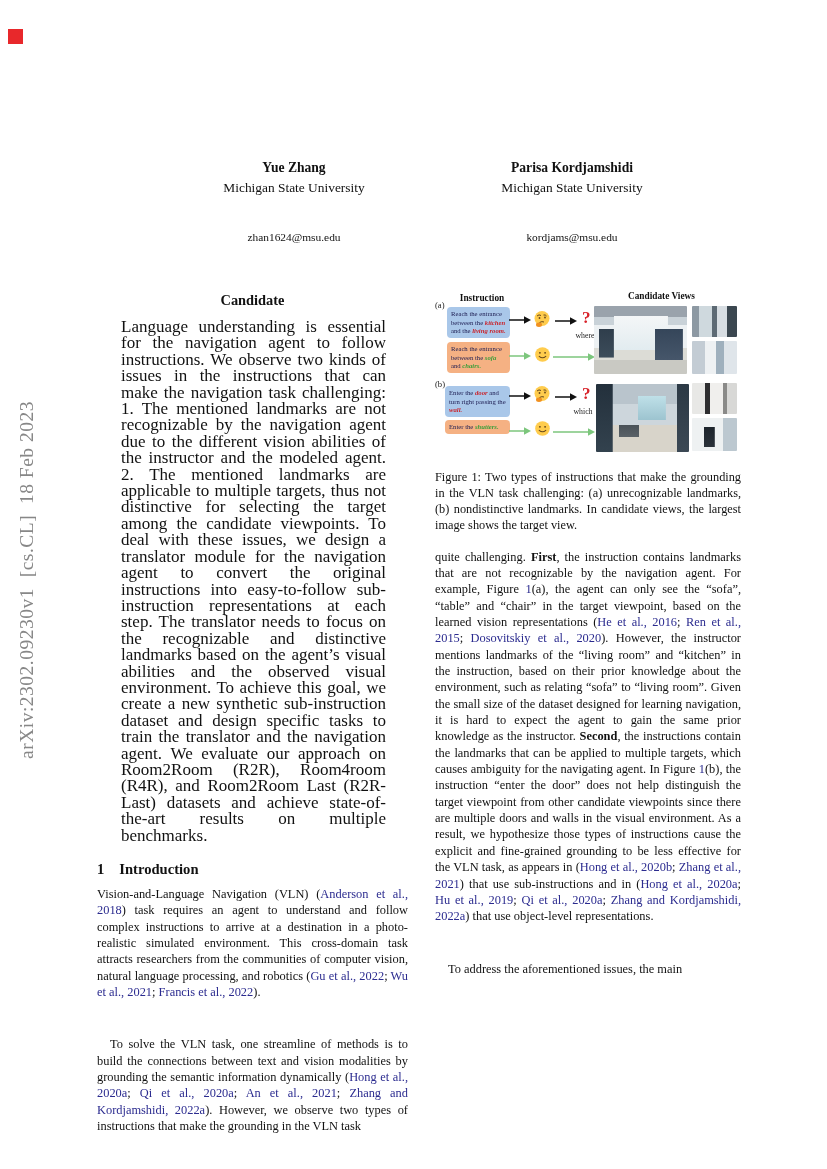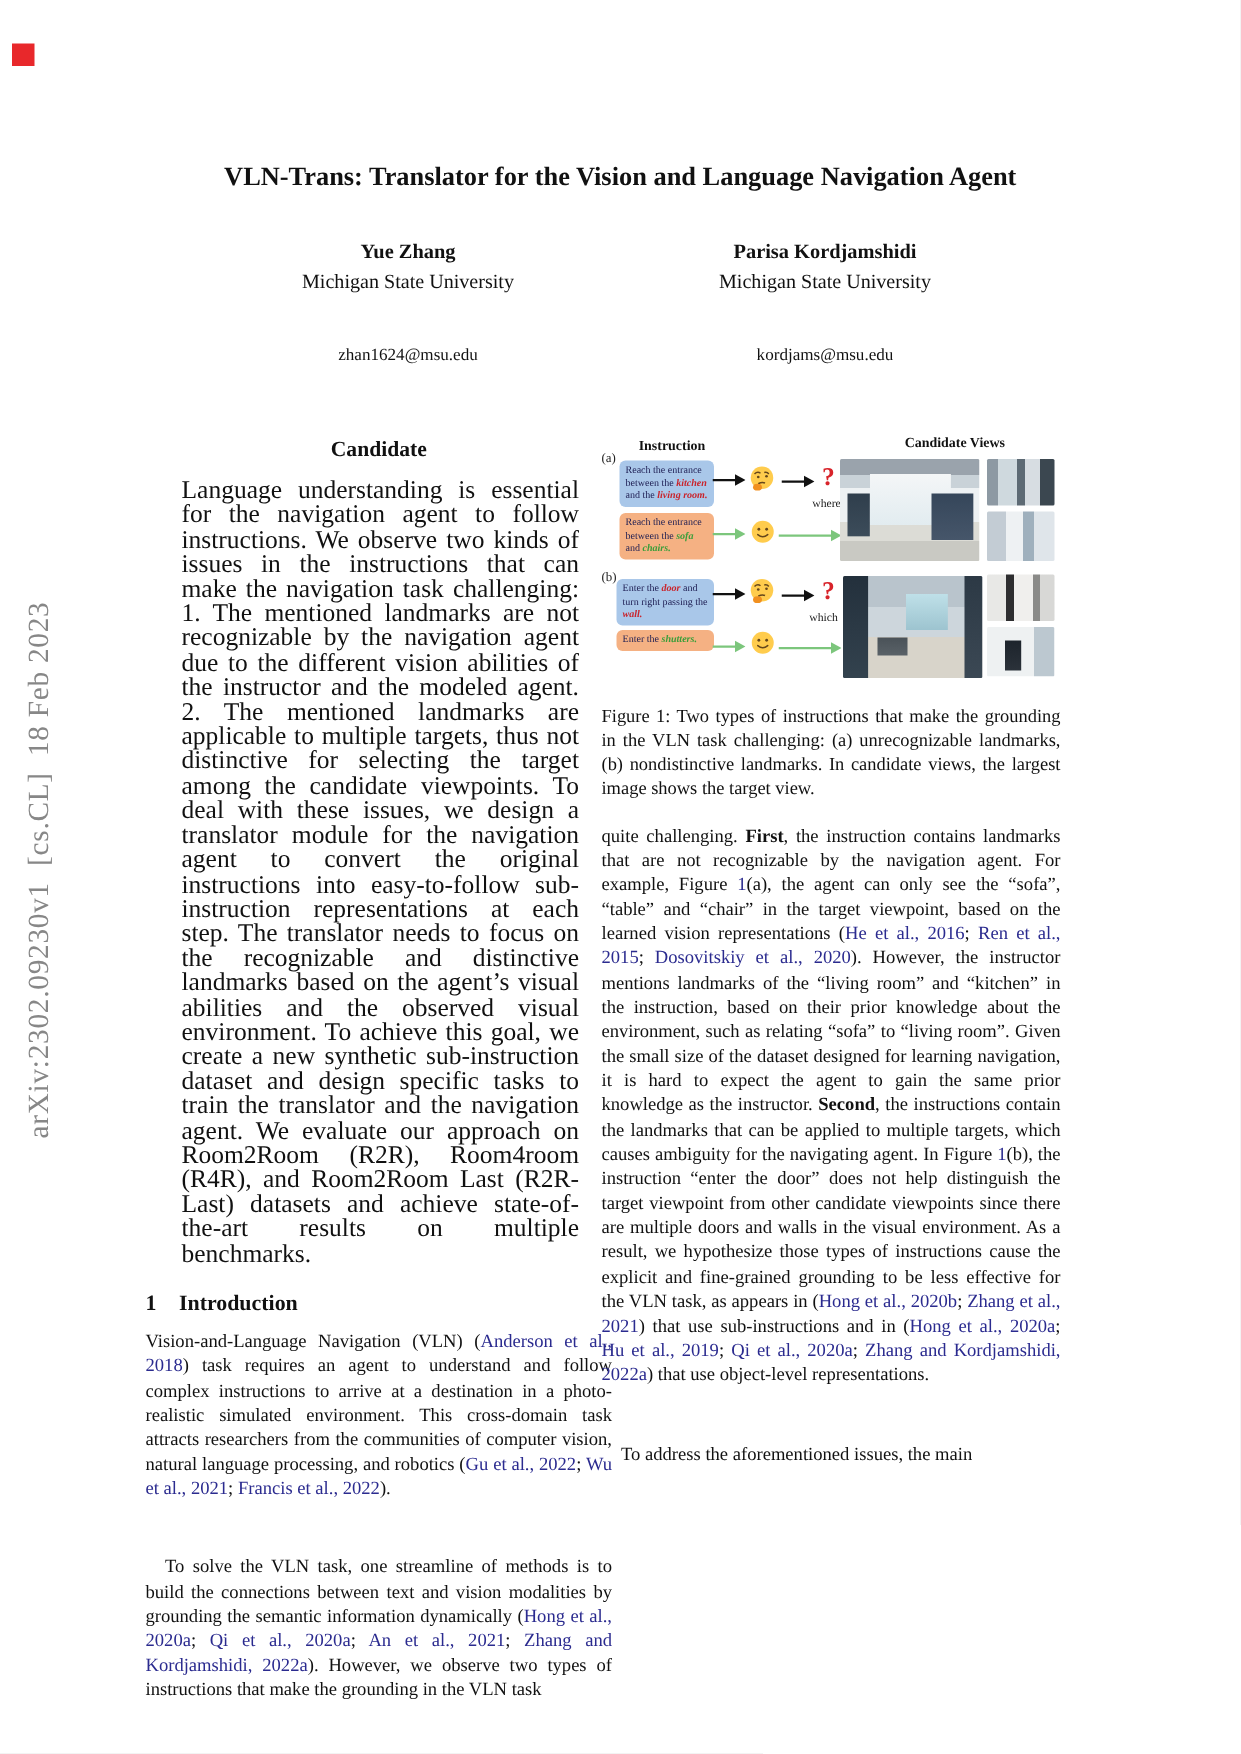--- a/index.html
+++ b/index.html
@@ -8,49 +8,49 @@
 
   .corner-marker{position:absolute;left:8px;top:29px;width:15px;height:15px;background:#e8282b;}
 
   .arxiv-banner{position:absolute;left:16px;top:322px;height:516px;width:30px;
         writing-mode:vertical-rl;transform:rotate(180deg);text-align:center;
         font-size:19.5px;color:#878787;white-space:pre;letter-spacing:.5px;}
 
   .title{position:absolute;left:97px;top:107px;width:633px;text-align:center;
         font-size:17.6px;font-weight:bold;}
 
-  .authors{position:absolute;left:88px;top:160px;width:633px;height:70px;}
+  .authors{position:absolute;left:110px;top:160px;width:633px;height:70px;}
   .author{position:absolute;width:240px;text-align:center;}
   .author.a0{left:64px;} .author.a1{left:342px;}
   .author .name{font-weight:bold;font-size:13.6px;margin-bottom:4px;}
   .author .aff{font-size:13.4px;margin-bottom:4px;}
   .author .email{font-family:Liberation Serif, serif;font-size:11.4px;margin-top:35px;}
 
   .col-left{position:absolute;left:97px;top:292px;width:311px;}
-  .col-right{position:absolute;left:401px;top:288px;width:306px;}
+  .col-right{position:absolute;left:435px;top:288px;width:306px;}
 
   .abs-heading{text-align:center;font-weight:bold;font-size:14.4px;margin:0 0 10px 0;}
   .abs-text{margin:0 22px 0 24px;text-align:justify;font-size:17px;line-height:16.4px;}
 
   .sec-heading{margin:17px 0 8px 0;font-size:14.6px;font-weight:bold;}
   .sec-num{margin-right:15px;}
 
   p.body{margin:0;text-align:justify;font-size:12.4px;line-height:16.35px;}
   p.body.indent{text-indent:13px;margin-top:36px;}
 
   .cite{color:#2b2b8f;}
   .bold{font-weight:bold;}
   .lm-red{color:#c9252d;font-weight:bold;font-style:italic;}
   .lm-green{color:#3a9e3a;font-weight:bold;font-style:italic;}
 
   
   .figure{position:relative;height:166px;margin-top:2px;}
   .fig-header{position:absolute;font-weight:bold;font-size:9.3px;}
   .fig-header.ih{left:14px;top:3px;width:66px;text-align:center;}
-  .fig-header.ch{left:193px;top:1px;width:76px;text-align:right;}
+  .fig-header.ch{left:193px;top:1px;width:76px;text-align:left;}
   .fig-label{position:absolute;font-size:8.6px;color:#222;}
   .fig-label.la{left:0;top:10px;} .fig-label.lb{left:0;top:89px;}
 
   .ibox{position:absolute;border-radius:4px;padding:3px 3px 2px 4px;font-size:6.7px;
         line-height:1.3;color:#1d1d52;}
   .ibox.blue{background:#a9c7e9;}
   .ibox.orange{background:#f5b183;}
   .box-a1{left:12px;top:17px;width:56px;}
   .box-a2{left:12px;top:52px;width:56px;}
   .box-b1{left:10px;top:96px;width:58px;}
@@ -101,21 +101,20 @@
 </style>
 </head>
 <body>
 
 <div class="page">
 
   <div class="corner-marker"></div>
 
   <div class="arxiv-banner">arXiv:2302.09230v1  [cs.CL]  18 Feb 2023</div>
 
-  <div class="title">VLN-Trans: Translator for the Vision and Language Navigation Agent</div>
 
   <div class="authors">
     <div class="author a0">
       <div class="name">Yue Zhang</div>
       <div class="aff">Michigan State University</div>
       <div class="email">zhan1624@msu.edu</div>
     </div>
     <div class="author a1">
       <div class="name">Parisa Kordjamshidi</div>
       <div class="aff">Michigan State University</div>

